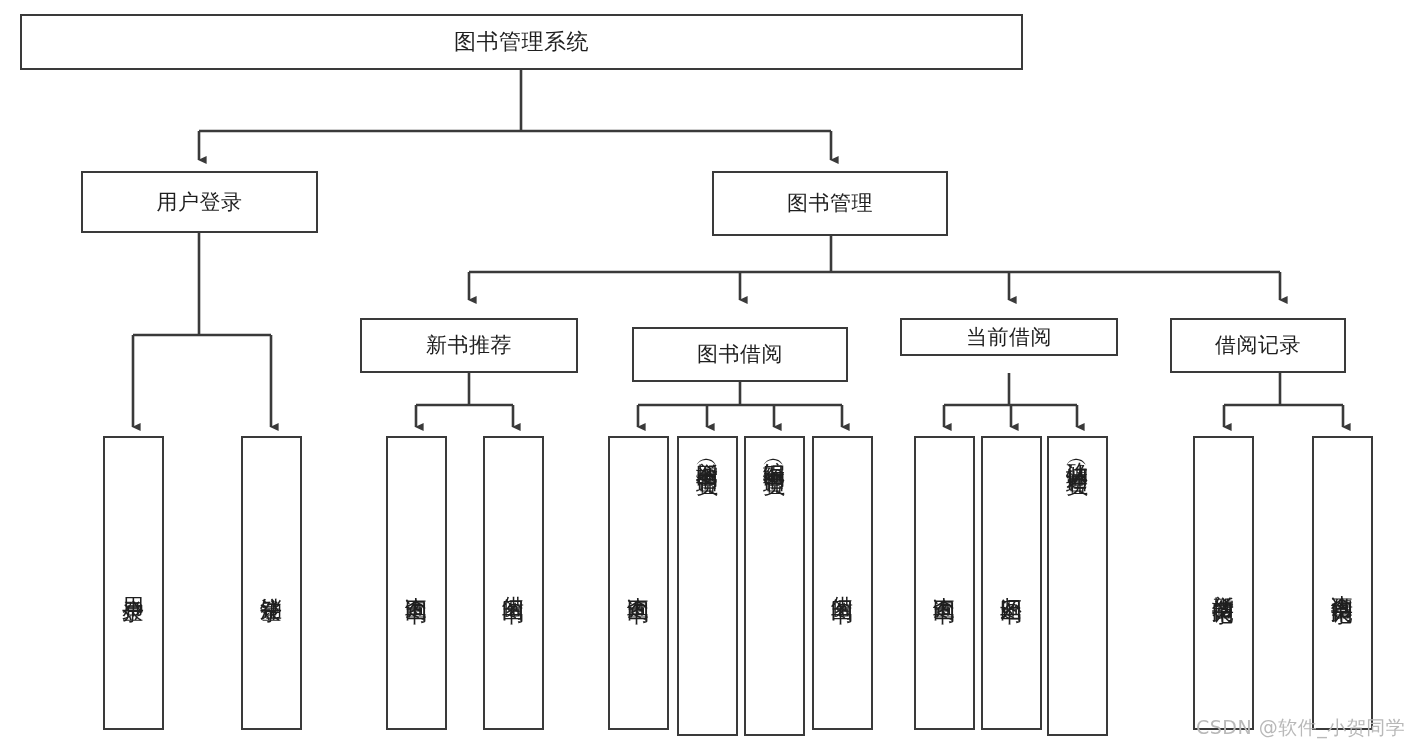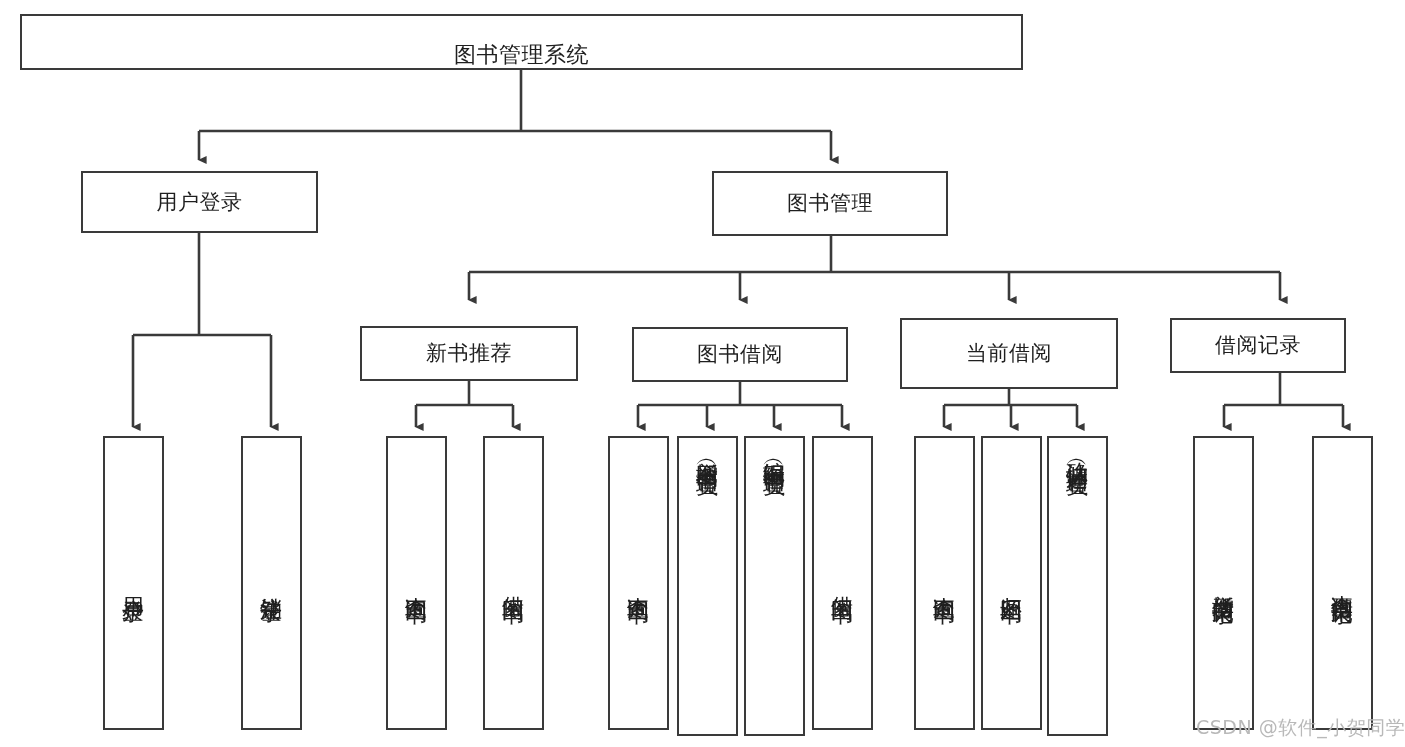--- a/index.html
+++ b/index.html
@@ -126,41 +126,41 @@
       <path d="M1011,405 L1011,427" marker-end="url(#arrow)"></path>
       <path d="M1077,405 L1077,427" marker-end="url(#arrow)"></path>
 
       <path d="M1280,373 L1280,405"></path>
       <path d="M1224,405 L1343,405"></path>
       <path d="M1224,405 L1224,427" marker-end="url(#arrow)"></path>
       <path d="M1343,405 L1343,427" marker-end="url(#arrow)"></path>
     </g>
   </svg>
 
-  <div class="node horiz root" style="left:20px; top:14px; width:1003px; height:56px;align-items:flex-end;">
+  <div class="node horiz root" style="left:20px; top:14px; width:1003px; height:56px;">
     <span class="label">图书管理系统</span>
   </div>
 
   <div class="node horiz" style="left:81px; top:171px; width:237px; height:62px;">
     <span class="label">用户登录</span>
   </div>
 
   <div class="node horiz" style="left:712px; top:171px; width:236px; height:65px;">
     <span class="label">图书管理</span>
   </div>
 
-  <div class="node horiz" style="left:360px; top:326px; width:218px; height:55px;">
+  <div class="node horiz" style="left:360px; top:318px; width:218px; height:55px;">
     <span class="label">新书推荐</span>
   </div>
 
   <div class="node horiz" style="left:632px; top:327px; width:216px; height:55px;">
     <span class="label">图书借阅</span>
   </div>
 
-  <div class="node horiz" style="left:900px; top:318px; width:218px; height:71px;">
+  <div class="node horiz" style="left:900px; top:318px; width:218px; height:38px;">
     <span class="label">当前借阅</span>
   </div>
 
   <div class="node horiz" style="left:1170px; top:318px; width:176px; height:55px;">
     <span class="label">借阅记录</span>
   </div>
 
   <div class="node vert" style="left:103px; top:436px; width:61px; height:294px;">
     <span class="label">用户登录</span>
   </div>

